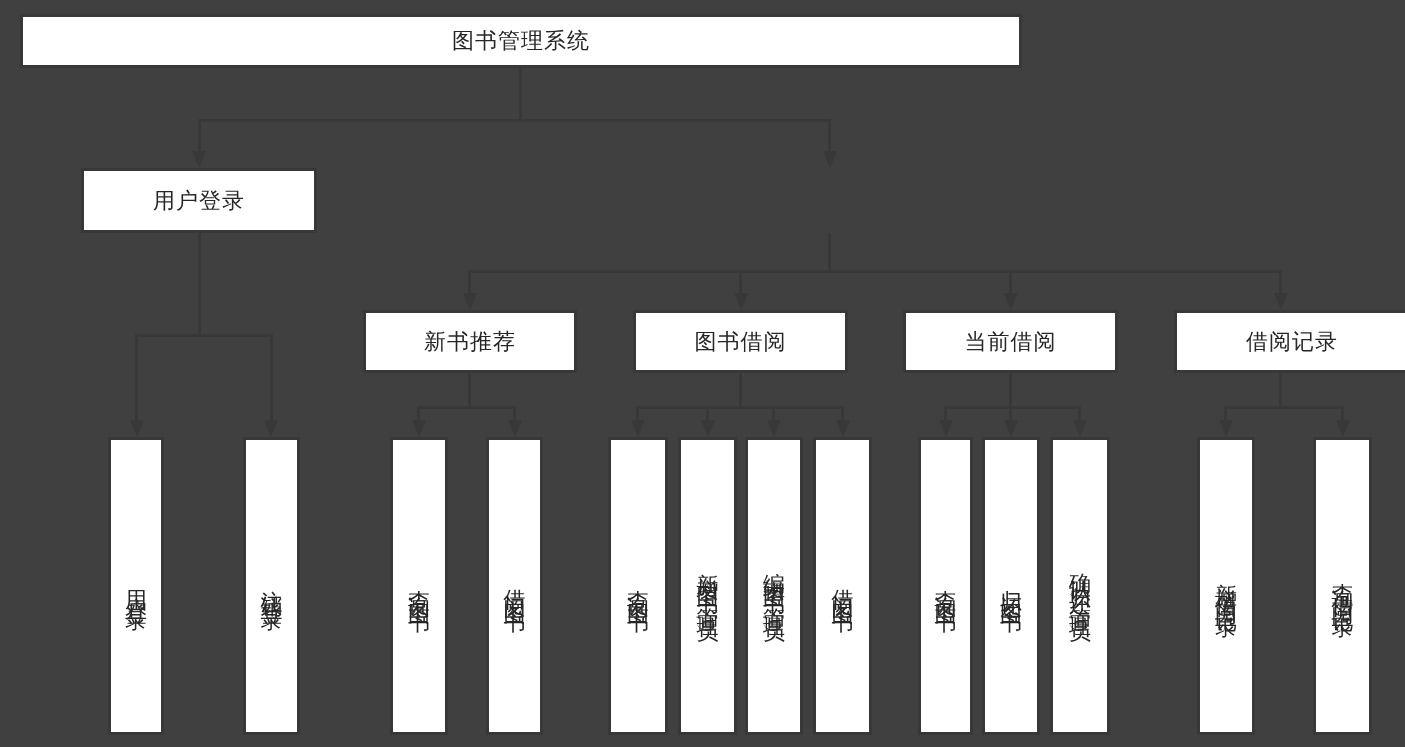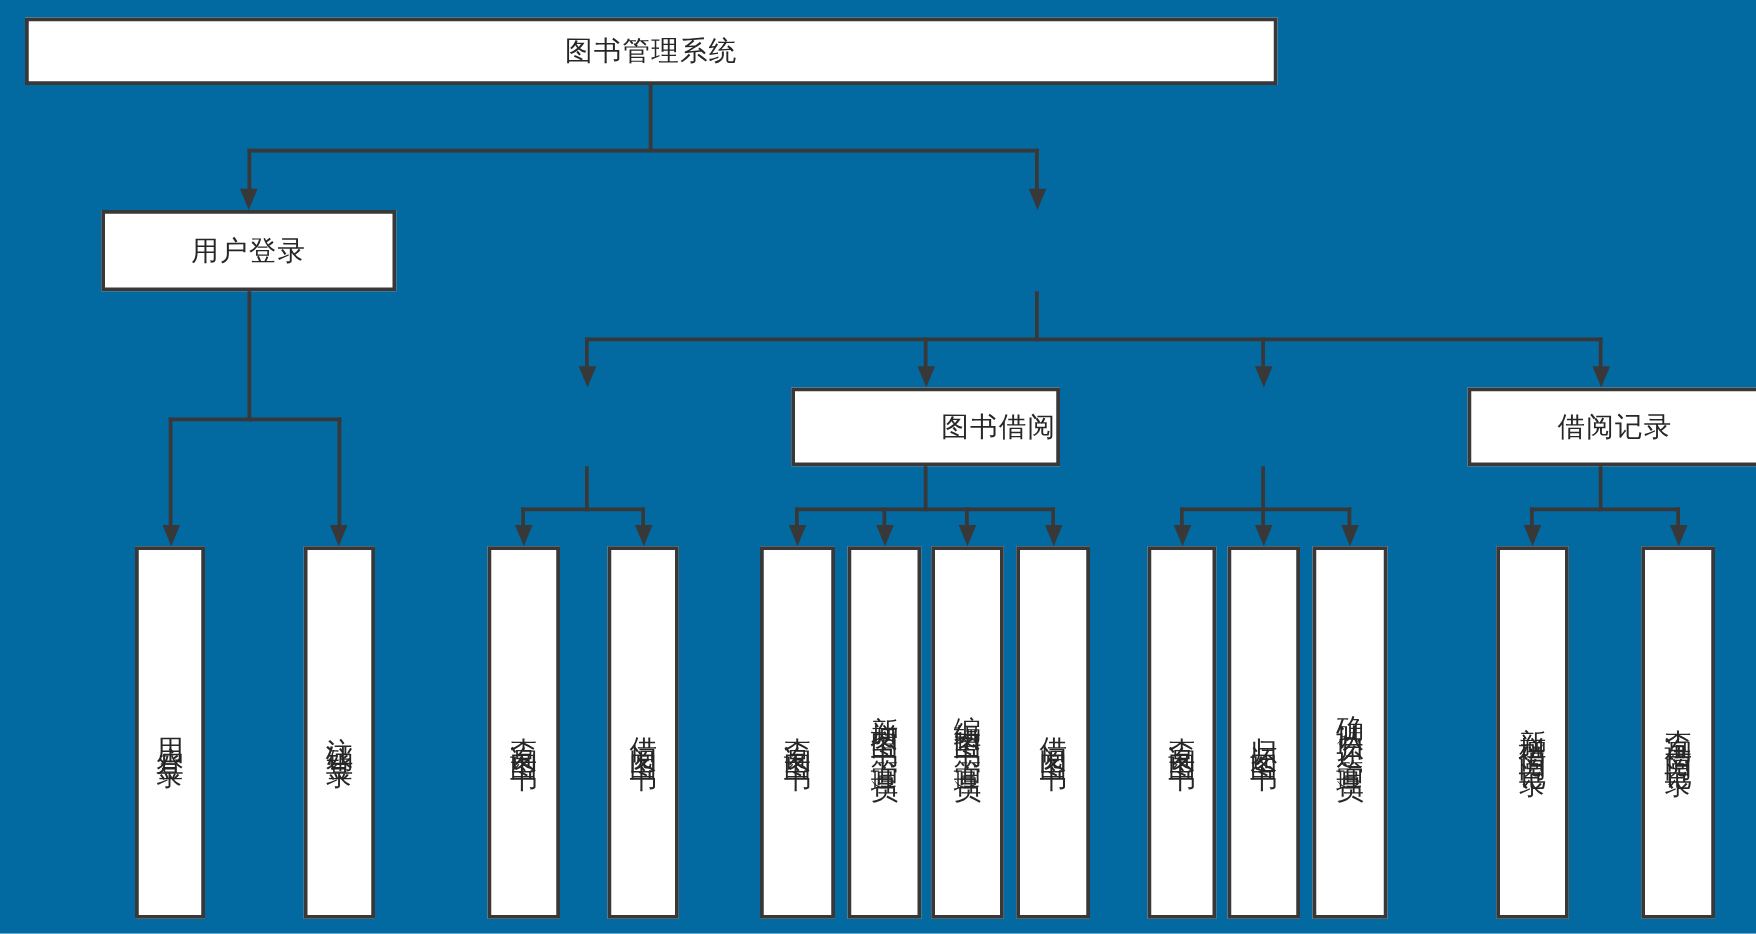--- a/index.html
+++ b/index.html
@@ -2,23 +2,22 @@
 <html><head>
 <meta charset="utf-8">
 <style>
   * { margin: 0; padding: 0; box-sizing: border-box; }
   html, body { background: #ffffff; }
   body { font-family: "DejaVu Sans", "Liberation Sans", sans-serif; }
   .canvas {
     position: relative;
     width: 1405px;
     height: 747px;
-    background: #0369a1;
+    background: #404040;
     overflow: hidden;
-    font-family: Liberation Serif, serif;
   }
   .node {
     position: absolute;
     background: #ffffff;
     border: 3px solid #383838;
     display: flex;
     align-items: center;
     justify-content: center;
     color: #262626;
     font-size: 22px;
@@ -83,22 +82,28 @@
   <div class="hline" style="left:468px; top:270px; width:814px;"></div>
   <div class="vline" style="left:468px; top:270px; height:24px;"></div>
   <div class="arrow" style="left:463px; top:293px;"></div>
   <div class="vline" style="left:739px; top:270px; height:24px;"></div>
   <div class="arrow" style="left:734px; top:293px;"></div>
   <div class="vline" style="left:1009px; top:270px; height:24px;"></div>
   <div class="arrow" style="left:1004px; top:293px;"></div>
   <div class="vline" style="left:1279px; top:270px; height:24px;"></div>
   <div class="arrow" style="left:1274px; top:293px;"></div>
 
-  <div class="node" style="left:633px; top:310px; width:215px; height:63px;justify-content:flex-end;">
+  <div class="node" style="left:363px; top:310px; width:214px; height:63px;">
+    <span>新书推荐</span>
+  </div>
+  <div class="node" style="left:633px; top:310px; width:215px; height:63px;">
     <span>图书借阅</span>
+  </div>
+  <div class="node" style="left:903px; top:310px; width:215px; height:63px;">
+    <span>当前借阅</span>
   </div>
   <div class="node" style="left:1174px; top:310px; width:236px; height:63px;">
     <span>借阅记录</span>
   </div>
 
   <div class="vline" style="left:468px; top:373px; height:36px;"></div>
   <div class="hline" style="left:417px; top:406px; width:99px;"></div>
   <div class="vline" style="left:417px; top:406px; height:15px;"></div>
   <div class="arrow" style="left:412px; top:420px;"></div>
   <div class="vline" style="left:513px; top:406px; height:15px;"></div>

